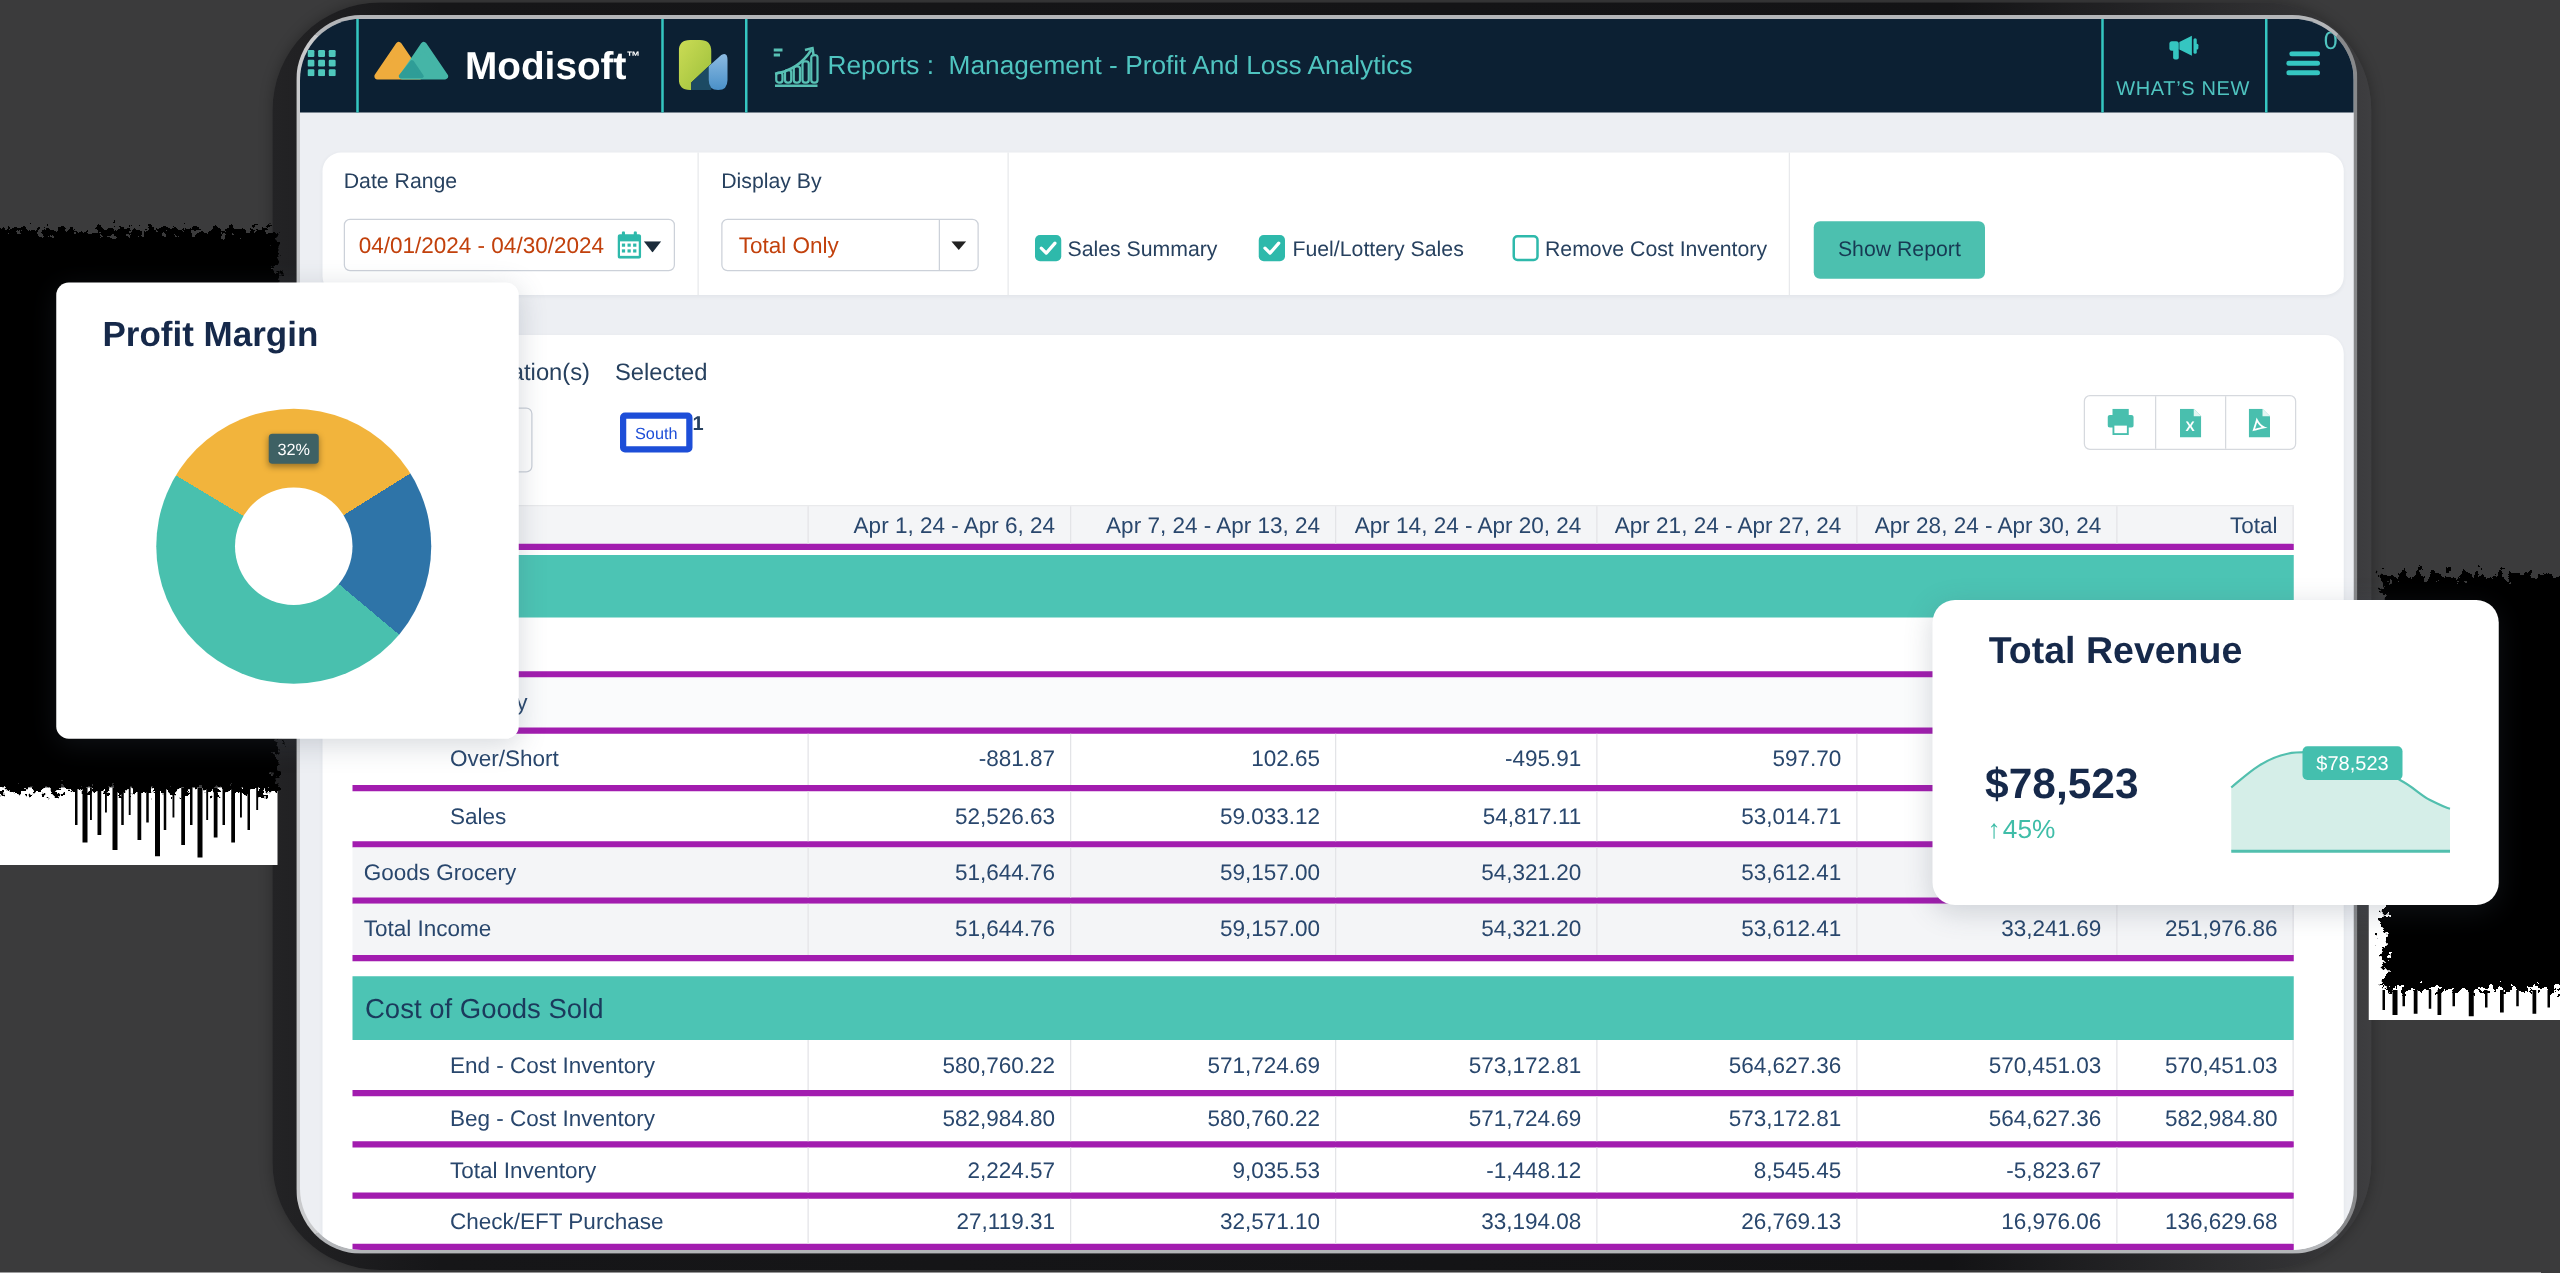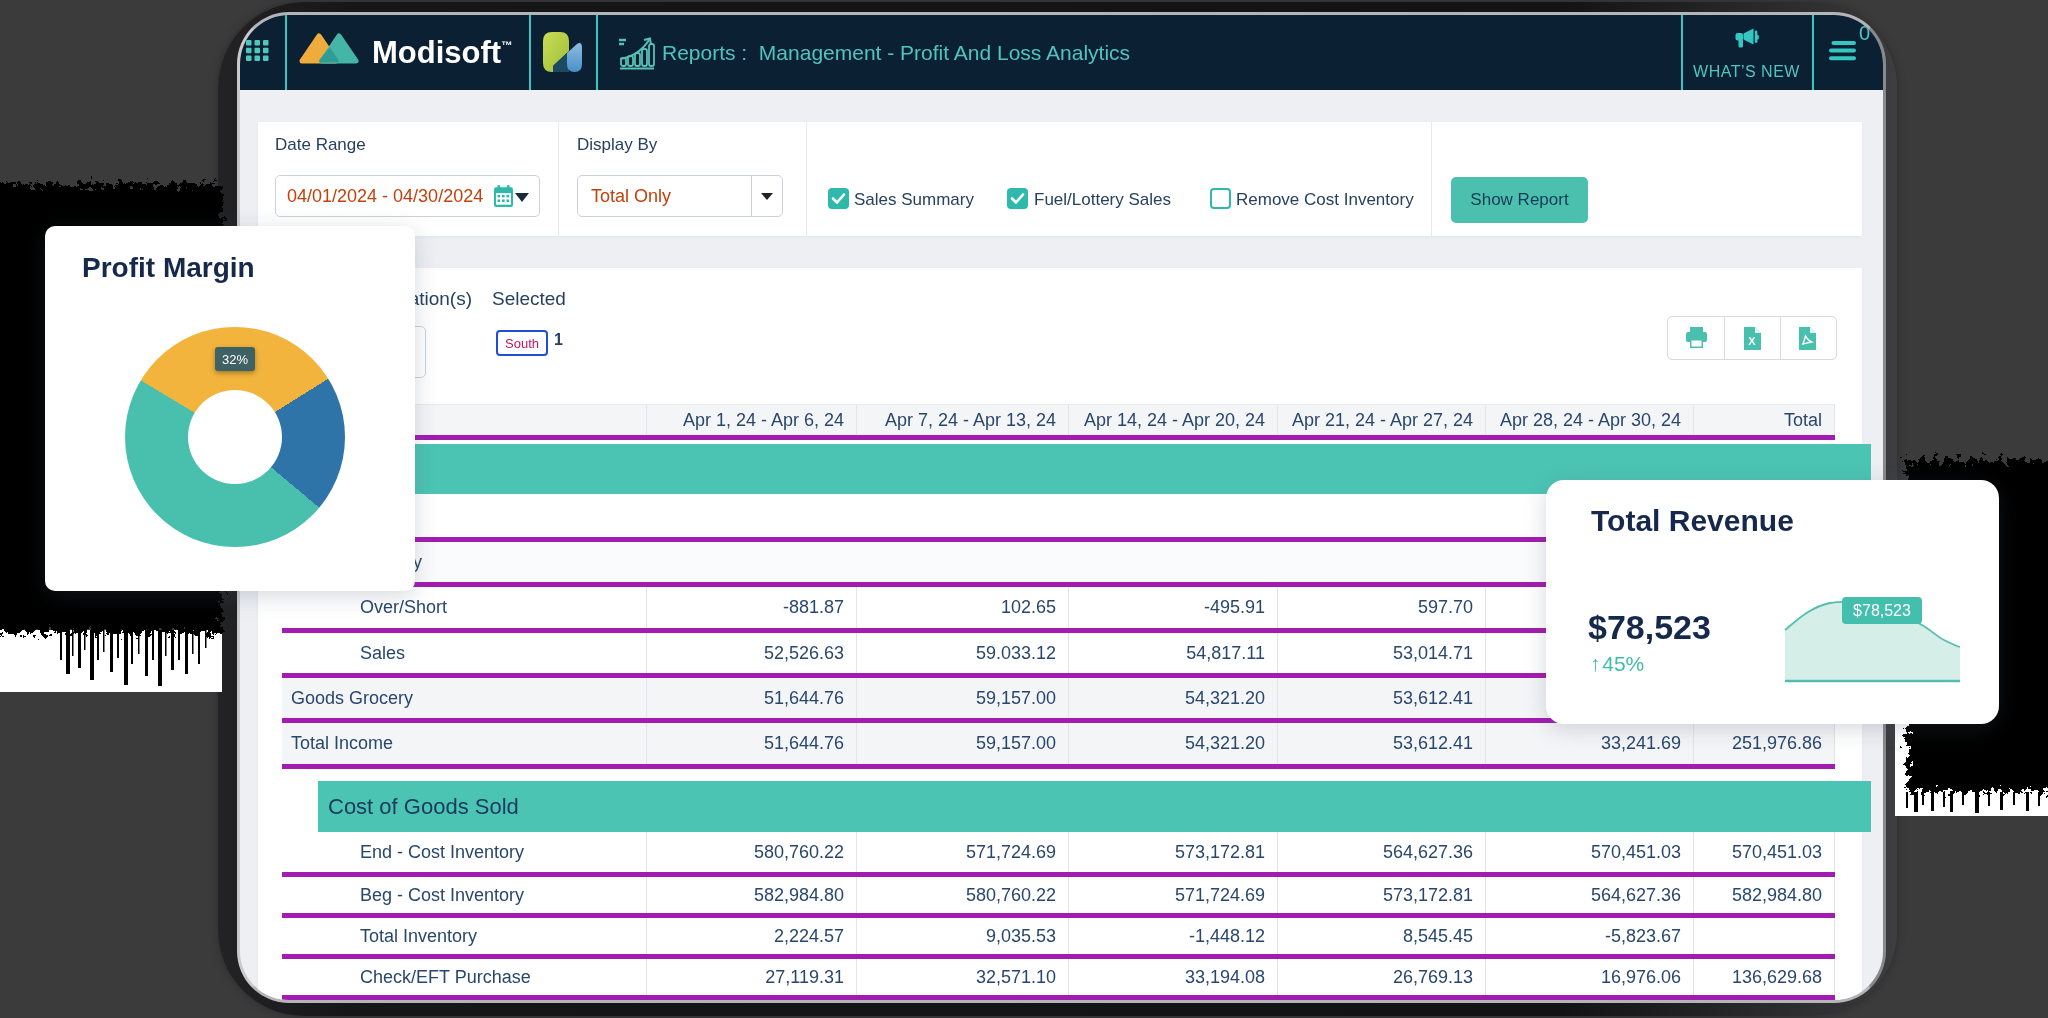--- a/index.html
+++ b/index.html
@@ -3,37 +3,37 @@
 <style>
 html,body{margin:0;padding:0}
 body{width:2048px;height:1018px;overflow:hidden;background:#3b3b3c;position:relative;font-family:"Liberation Sans",sans-serif;}
 #tablet{position:absolute;left:218px;top:2px;width:1679px;height:1014px;background:linear-gradient(90deg,#232325 0,#161618 8%,#131315 80%,#333335 97%,#3e3e40 100%);border-radius:86px;box-shadow:0 0 10px rgba(0,0,0,.28);}
 #screen{position:absolute;left:19px;top:10px;width:1643px;height:985px;border:3px solid #b3b5b8;border-left-color:#c9cacc;border-right-color:#88898b;border-radius:52px;background:#edeff3;overflow:hidden;}
 
 #nav{position:absolute;left:0;top:0;width:100%;height:75px;background:#0c2033;}
 .sep{position:absolute;top:0;width:2px;height:75px;background:#35c6c1;}
 #nav .txt{position:absolute;color:#4fc4c0;}
 
-.card{position:absolute;background:#fff;border-radius:0;box-shadow:0 1px 3px rgba(40,50,70,.05);}
+.card{position:absolute;background:#fff;border-radius:15px;box-shadow:0 1px 3px rgba(40,50,70,.05);padding-left:13px;}
 #fcard{left:18px;top:107px;width:1604px;height:114px;}
 #rcard{left:18px;top:253px;width:1604px;height:760px;}
 .flabel{position:absolute;font-size:17px;color:#27415f;font-weight:bold;}
 .fdiv{position:absolute;top:0;height:114px;border-left:1px solid #e8e9ec;}
 .inputbox{position:absolute;border:1px solid #ccd1d9;border-radius:5px;background:#fff;box-sizing:border-box;display:flex;align-items:center;font-size:18px;color:#c2410c;}
 .cb{position:absolute;width:21px;height:21px;border-radius:4px;box-sizing:border-box;}
 .cbon{background:#2eb9ab;}
 .cboff{background:#fff;border:2px solid #2eb9ab;}
 .cblabel{position:absolute;font-size:17px;color:#27415f;}
 #showbtn{position:absolute;left:1193px;top:55px;width:137px;height:46px;background:#4cc0af;border-radius:5px;display:flex;align-items:center;justify-content:center;font-size:17px;color:#173a53;}
 
 .row{position:absolute;left:24px;width:1553px;box-sizing:border-box;border-bottom:5px solid #a21caf;}
 .cell{position:absolute;top:0;height:100%;display:flex;align-items:center;justify-content:flex-end;padding-right:12px;box-sizing:border-box;border-left:1px solid #e3e4e7;font-size:18px;color:#29476d;}
 .lcell{position:absolute;left:0;top:0;width:364px;height:100%;display:flex;align-items:center;font-size:18px;color:#29476d;}
 .c1{left:364px;width:210px}.c2{left:574px;width:212px}.c3{left:786px;width:209px}.c4{left:995px;width:208px}.c5{left:1203px;width:208px}.c6{left:1411px;width:142px;border-right:1px solid #e3e4e7}
-.band{position:absolute;left:24px;width:1553px;background:#4cc4b4;display:flex;align-items:center;font-size:22px;color:#1b3a5c;font-weight:500;margin-left:36px;}
+.band{position:absolute;left:24px;width:1553px;background:#4cc4b4;display:flex;align-items:center;font-size:22px;color:#1b3a5c;font-weight:500;}
 .gray{background:#f4f5f7;}
 
 #pmcard{position:absolute;left:45px;top:226px;width:370px;height:365px;background:#fff;border-radius:10px;z-index:30;box-shadow:0 5px 22px rgba(70,80,100,.22);}
 #trcard{position:absolute;left:1546px;top:480px;width:453px;height:244px;background:#fff;border-radius:18px;z-index:30;box-shadow:0 5px 22px rgba(70,80,100,.22);}
 .ctitle{position:absolute;font-weight:bold;color:#16294a;}
 #donut{position:absolute;left:80px;top:101px;width:220px;height:220px;border-radius:50%;background:conic-gradient(from -59deg,#F2B43C 0 117deg,#2E74A8 117deg 189deg,#49C0AE 189deg 360deg);}
 #donut:after{content:"";position:absolute;left:63px;top:63px;width:94px;height:94px;border-radius:50%;background:#fff;}
 #tip32{position:absolute;left:170px;top:121px;width:40px;height:24px;background:#3e6164;border-radius:3px;color:#fff;font-size:13px;display:flex;align-items:center;justify-content:center;z-index:5;box-shadow:0 2px 5px rgba(0,0,0,.35);}
 .grunge{position:absolute;z-index:20;}
 </style></head>
@@ -153,21 +153,21 @@
     <div class="cblabel" style="left:776px;top:68px">Fuel/Lottery Sales</div>
     <div class="cb cboff" style="left:952px;top:66px"></div>
     <div class="cblabel" style="left:978px;top:68px">Remove Cost Inventory</div>
     <div id="showbtn">Show Report</div>
   </div>
 
   <div class="card" id="rcard">
     <div style="position:absolute;left:120px;top:20px;font-size:19px;color:#27415f">Location(s)</div>
     <div style="position:absolute;left:234px;top:20px;font-size:19px;color:#27415f">Selected</div>
     <div class="inputbox" style="left:20px;top:58px;width:148px;height:52px"></div>
-    <div style="position:absolute;left:238px;top:62px;width:48px;height:22px;border:2px solid #1d4ed8;border-radius:4px;font-size:13px;color:#be185d;display:flex;align-items:center;justify-content:center">South</div>
+    <div style="position:absolute;left:238px;top:62px;width:48px;height:22px;border:5px solid #1d4ed8;border-radius:4px;font-size:13px;color:#1d4ed8;display:flex;align-items:center;justify-content:center">South</div>
     <div style="position:absolute;left:296px;top:63px;font-size:16px;font-weight:bold;color:#27415f">1</div>
 
     <div style="position:absolute;left:1409px;top:48px;width:170px;height:44px;border:1px solid #d6d9de;border-radius:5px;box-sizing:border-box">
       <div style="position:absolute;left:56px;top:0;height:100%;border-left:1px solid #d6d9de"></div>
       <div style="position:absolute;left:112px;top:0;height:100%;border-left:1px solid #d6d9de"></div>
       <svg style="position:absolute;left:18px;top:10px" width="21" height="22" viewBox="0 0 21 22" fill="#49bfae">
         <rect x="4" y="0" width="13" height="6"></rect>
             <rect x="0" y="5" width="21" height="10" rx="2"></rect>
             <rect x="4" y="12" width="13" height="9" fill="#49bfae"></rect>
             <rect x="5.5" y="13.5" width="10" height="6" fill="#fff"></rect>

